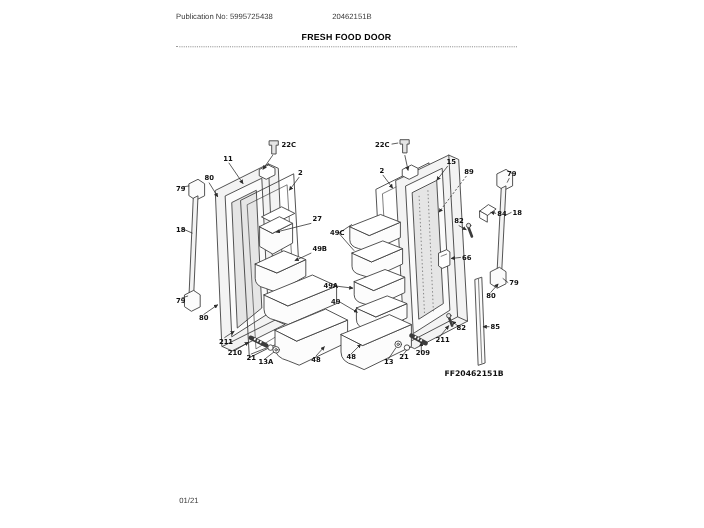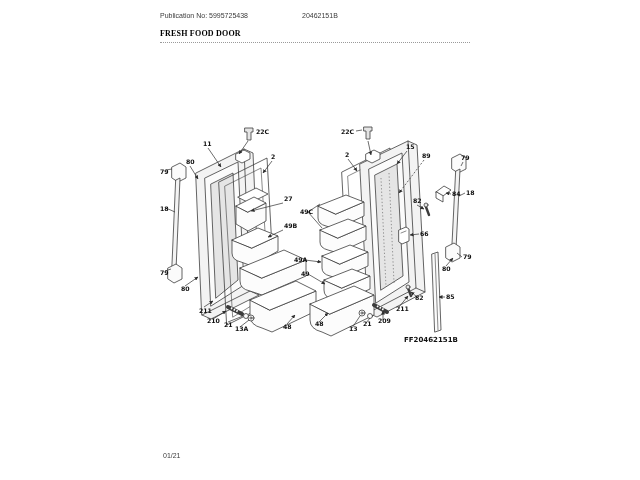--- a/index.html
+++ b/index.html
@@ -1,20 +1,20 @@
 <!DOCTYPE html>
 <html><head>
 <meta charset="utf-8">
 <style>
   html,body{margin:0;padding:0;background:#fff;}
   .page{position:relative;width:640px;height:480px;background:#fff;overflow:hidden;
         font-family:"Liberation Sans",sans-serif;}
   .hdr{position:absolute;color:#3a3a3a;font-size:7px;white-space:nowrap;}
-  .title{position:absolute;left:160px;top:29px;width:310px;text-align:left;
-         color:#000;font-size:8px;font-weight:bold;letter-spacing:.2px;font-family:Liberation Serif, serif;}
+  .title{position:absolute;left:160px;top:29px;width:310px;text-align:center;
+         color:#000;font-size:8px;font-weight:bold;letter-spacing:.2px;}
   .rule{position:absolute;left:160px;top:42px;width:310px;height:0;
         border-top:1px dotted #9a9a9a;}
   .footer{position:absolute;left:163px;top:452px;color:#3a3a3a;font-size:7px;}
   svg{position:absolute;left:0;top:0;}
   .ln{stroke:#3c3c3c;stroke-width:.8;fill:none;stroke-linejoin:round;stroke-linecap:round;}
   .thin{stroke-width:.6;}
   .f0{fill:#f3f3f3;}
   .f1{fill:#fbfbfb;}
   .f2{fill:#e5e5e5;}
   .fw{fill:#ffffff;}

